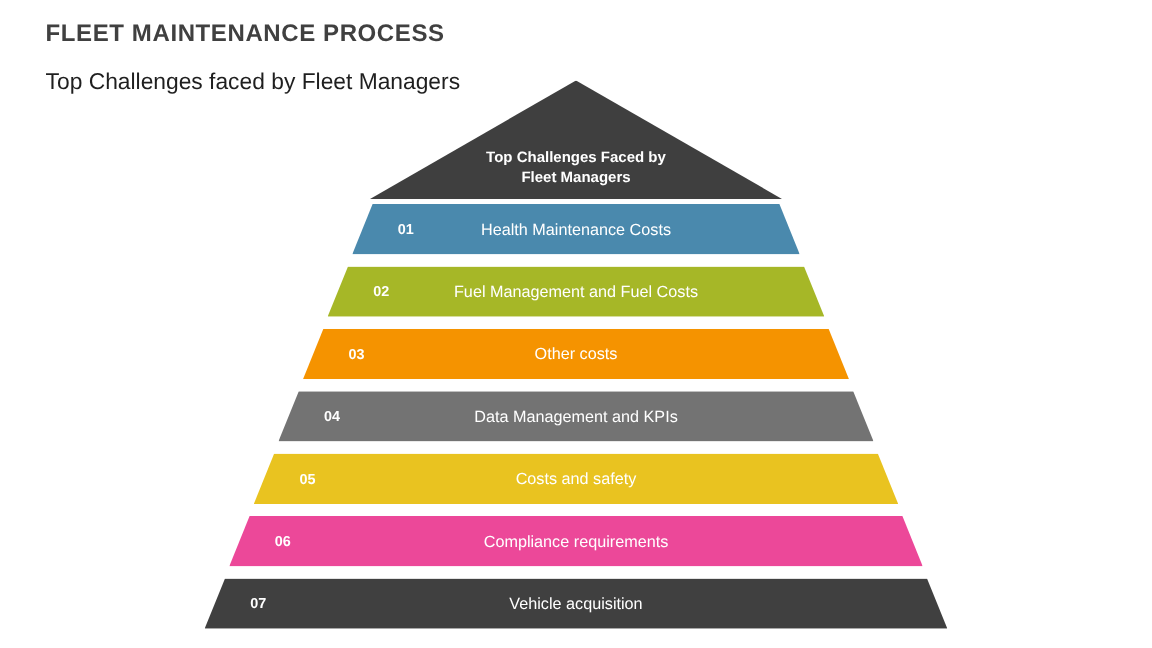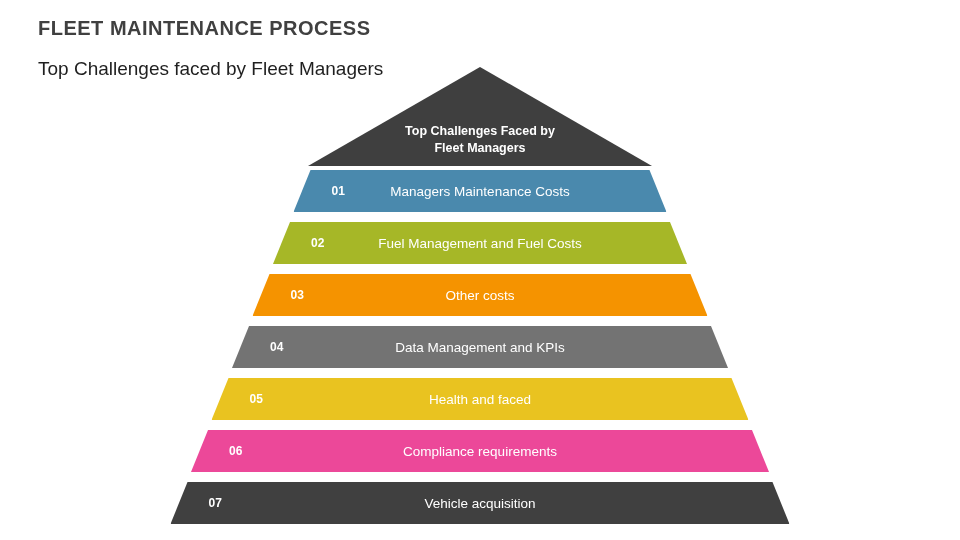--- a/index.html
+++ b/index.html
@@ -63,41 +63,41 @@
 <div class="slide-subtitle">Top Challenges faced by Fleet Managers</div>
 
 <div class="pyramid">
 
   <div class="apex" style="background: rgb(63, 63, 63);">
     <div class="apex-label">Top Challenges Faced by Fleet Managers</div>
   </div>
 
   <div class="band band-0" style="background: rgb(74, 137, 173);">
     <span class="num">01</span>
-    <span class="lbl">Managers Maintenance Costs</span>
+    <span class="lbl">Health Maintenance Costs</span>
   </div>
 
   <div class="band band-1" style="background: rgb(166, 183, 39);">
     <span class="num">02</span>
     <span class="lbl">Fuel Management and Fuel Costs</span>
   </div>
 
   <div class="band band-2" style="background: rgb(245, 147, 0);">
     <span class="num">03</span>
     <span class="lbl">Other costs</span>
   </div>
 
   <div class="band band-3" style="background: #737373;">
     <span class="num">04</span>
     <span class="lbl">Data Management and KPIs</span>
   </div>
 
   <div class="band band-4" style="background: rgb(233, 195, 32);">
     <span class="num">05</span>
-    <span class="lbl">Health and faced</span>
+    <span class="lbl">Costs and safety</span>
   </div>
 
   <div class="band band-5" style="background: #ec4899;">
     <span class="num">06</span>
     <span class="lbl">Compliance requirements</span>
   </div>
 
   <div class="band band-6" style="background: #404040;">
     <span class="num">07</span>
     <span class="lbl">Vehicle acquisition</span>

